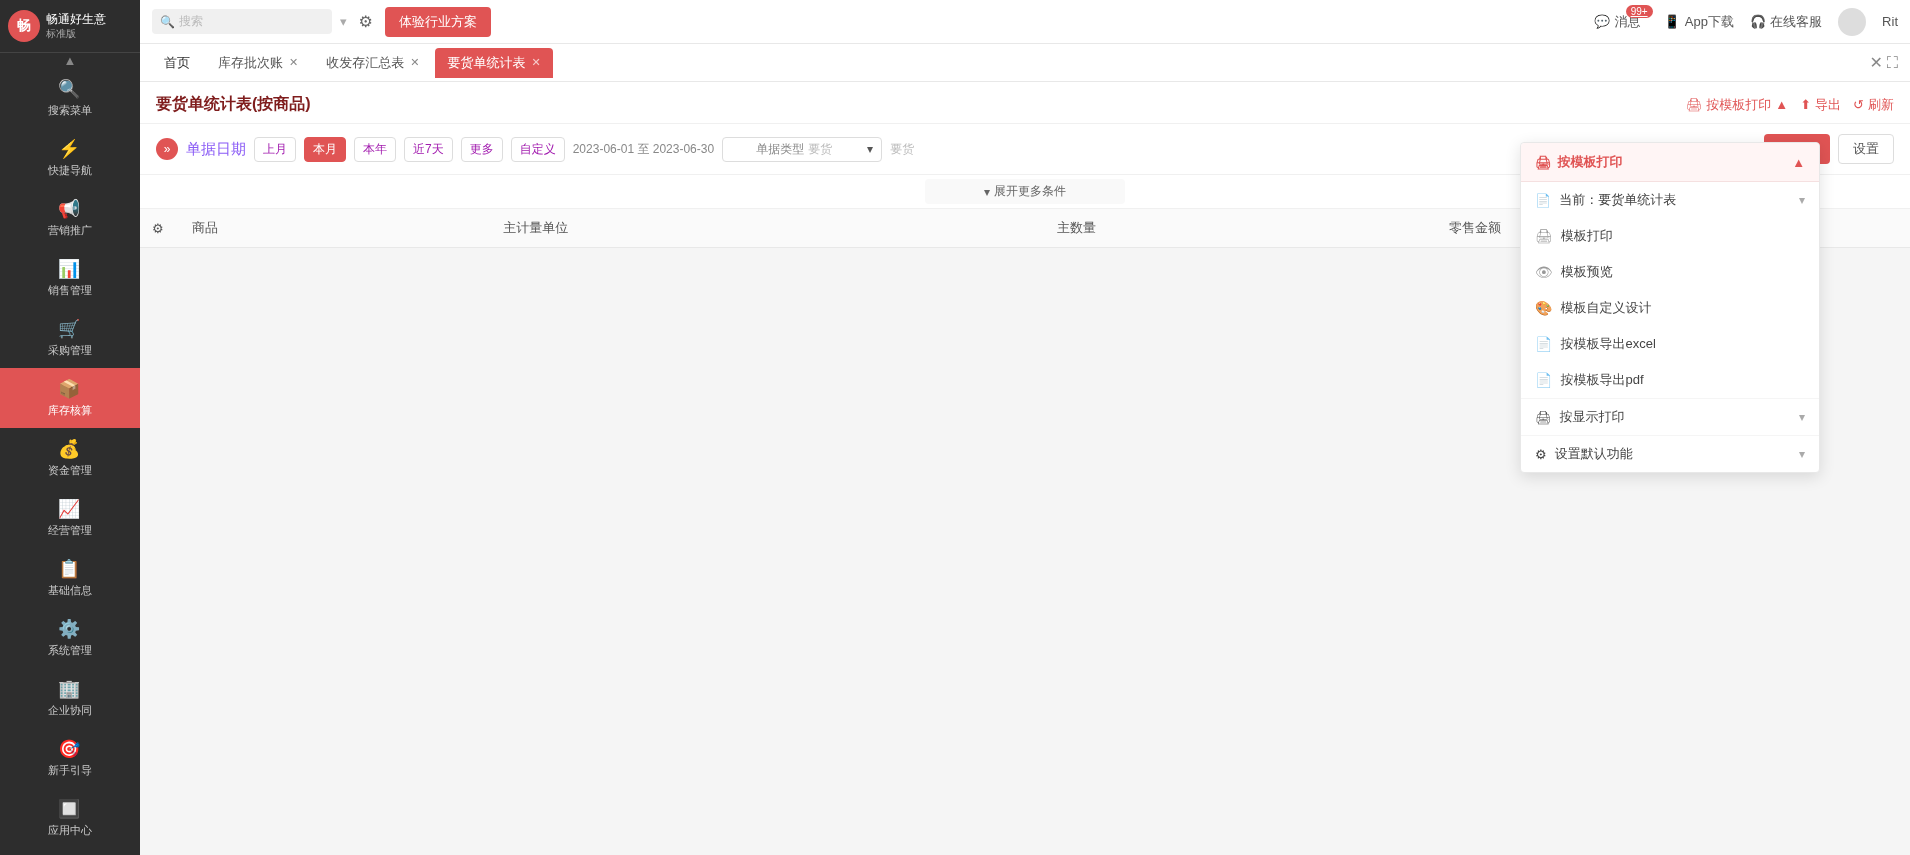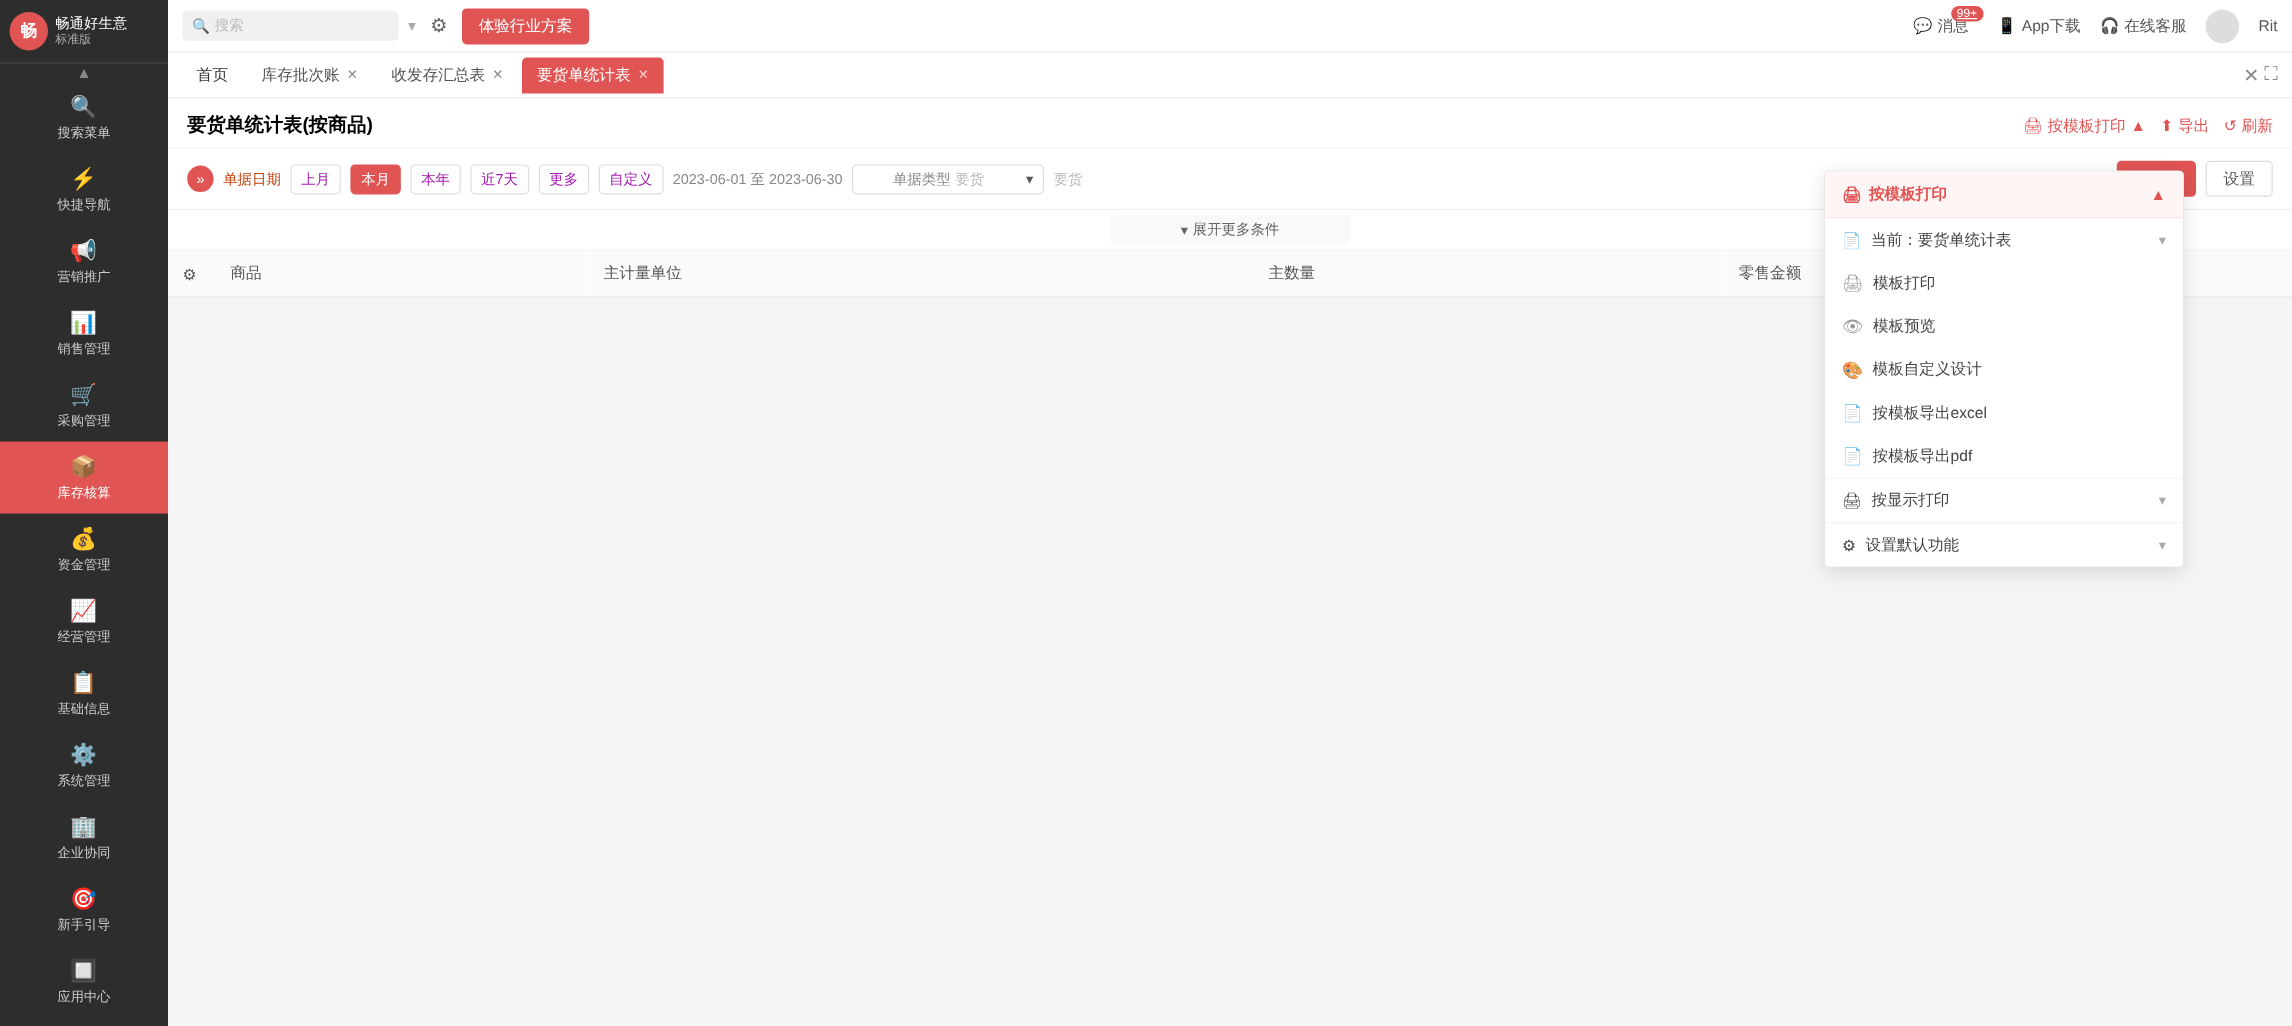--- a/index.html
+++ b/index.html
@@ -190,21 +190,21 @@
     .page-header {
       padding: 12px 16px 8px;
       display: flex;
       align-items: center;
       justify-content: space-between;
       border-bottom: 1px solid #f0f0f0;
     }
     .page-title {
       font-size: 16px;
       font-weight: bold;
-      color: #000000;
+      color: #7f1d1d;
       text-align: right;
     }
     .page-header-actions {
       display: flex;
       align-items: center;
       gap: 12px;
       font-size: 13px;
       color: #e05454;
     }
     .page-header-actions .action-item {
@@ -231,22 +231,22 @@
       border-radius: 50%;
       width: 22px;
       height: 22px;
       display: flex;
       align-items: center;
       justify-content: center;
       cursor: pointer;
       font-size: 12px;
     }
     .filter-label {
-      font-size: 12px;
-      color: #c2410c;
+      font-size: 15px;
+      color: #8b5cf6;
       white-space: nowrap;
       font-family: Liberation Serif, serif;
     }
     .date-btn {
       padding: 3px 8px;
       border: 1px solid #ddd;
       border-radius: 4px;
       font-size: 12px;
       cursor: pointer;
       background: #fff;

